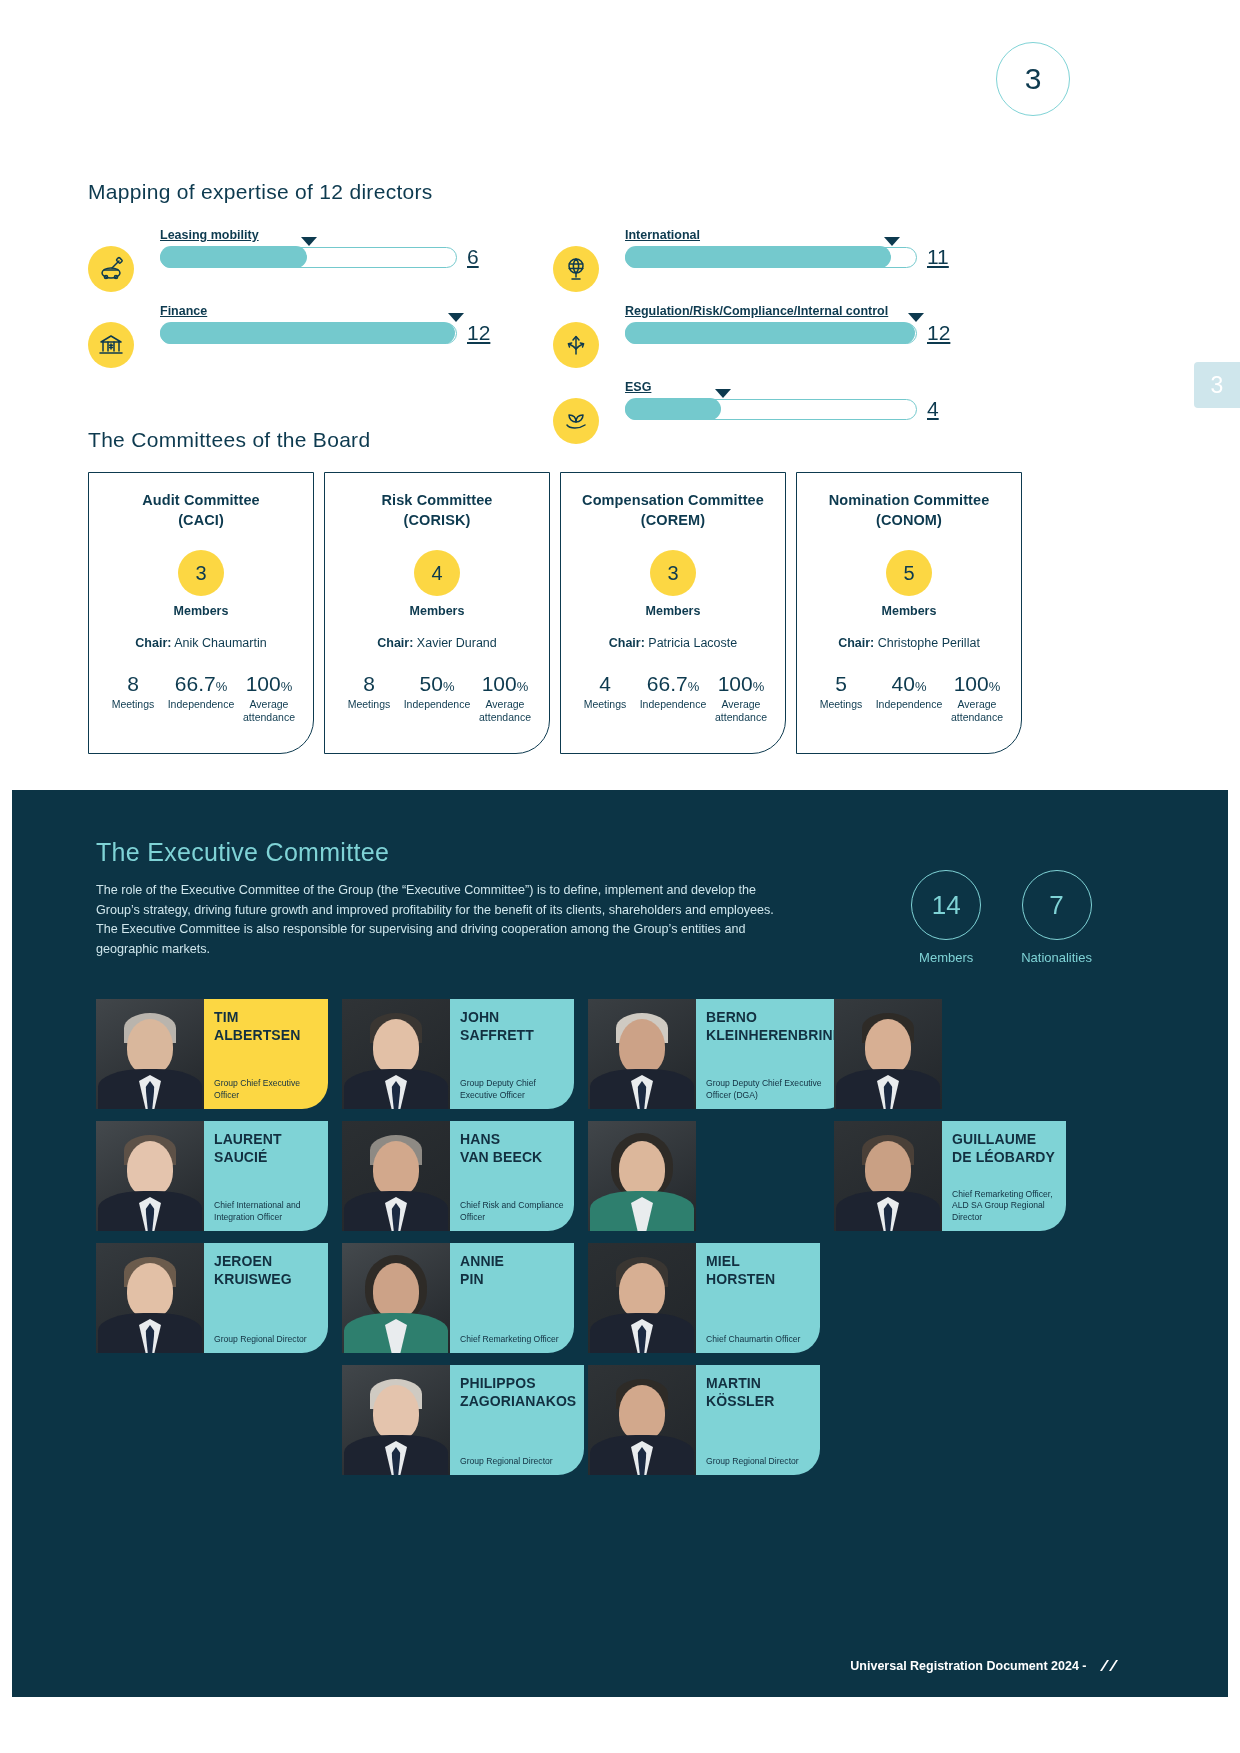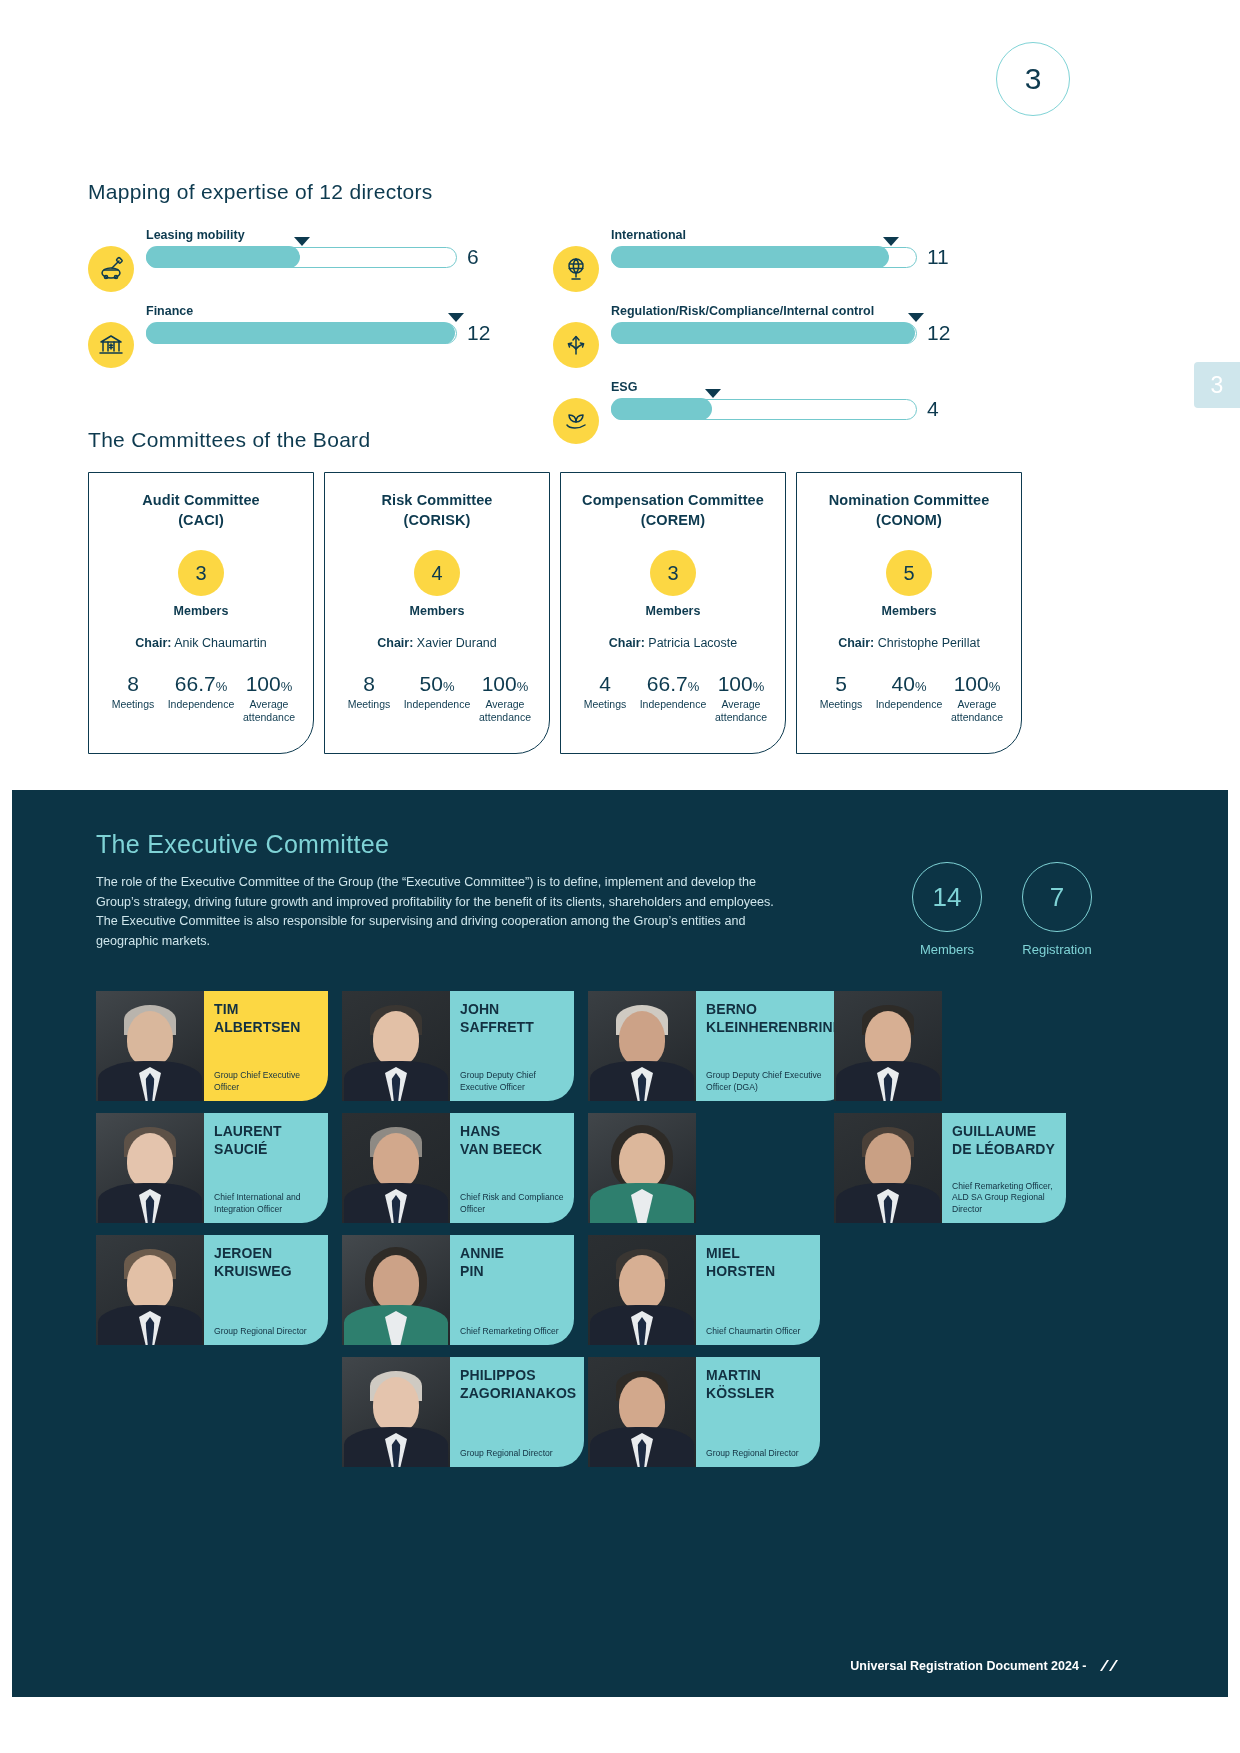--- a/index.html
+++ b/index.html
@@ -42,21 +42,21 @@
   }
 
   
   .mapping { position: absolute; left: 88px; top: 180px; width: 1000px; }
   .mapping-title { margin-bottom: 24px; }
   .map-cols { display: flex; gap: 60px; }
   .map-col { display: flex; flex-direction: column; gap: 12px; }
   .map-col.left { width: 405px; }
   .map-col.right { width: 400px; }
 
-  .bar-row { display: flex; align-items: flex-start; gap: 12px; }
+  .bar-row { display: flex; align-items: flex-start; gap: 26px; text-decoration: underline; }
   .bar-icon {
     width: 46px; height: 46px; flex: 0 0 46px;
     background: #fcd743;
     border-radius: 50%;
     margin-top: 18px;
     display: flex; align-items: center; justify-content: center;
   }
   .bar-body { flex: 1; }
   .bar-label {
     font-size: 12.5px; font-weight: 700; color: #0d3a4f;
@@ -121,21 +121,21 @@
   .stat-num .pct { font-size: 13px; }
   .stat-lbl { font-size: 10.5px; color: #0d3a4f; line-height: 1.25; margin-top: 3px; }
 
   
   .exec {
     position: absolute;
     left: 12px; top: 790px;
     width: 1216px; height: 907px;
     background: #0c3445;
   }
-  .exec-inner { position: absolute; left: 76px; top: 40px; width: 1064px; padding-left: 8px; }
+  .exec-inner { position: absolute; left: 76px; top: 48px; width: 1064px; padding-left: 8px; }
   .exec-title {
     font-size: 25px; font-weight: 400; color: #7fd3d6; letter-spacing: 0.3px;
   }
   .exec-head { display: flex; justify-content: space-between; align-items: flex-start; }
   .exec-desc {
     margin-top: 14px;
     width: 680px;
     font-size: 12.6px;
     line-height: 1.55;
     color: #cfe6ec;
@@ -439,21 +439,21 @@
         <h2 class="exec-title">The Executive Committee</h2>
         <p class="exec-desc">The role of the Executive Committee of the Group (the “Executive Committee”) is to define, implement and develop the Group’s strategy, driving future growth and improved profitability for the benefit of its clients, shareholders and employees. The Executive Committee is also responsible for supervising and driving cooperation among the Group’s entities and geographic markets.</p>
       </div>
       <div class="exec-kpis" id="exec-kpis">
   <div class="kpi">
     <div class="kpi-circle">14</div>
     <div class="kpi-label">Members</div>
   </div>
   <div class="kpi">
     <div class="kpi-circle">7</div>
-    <div class="kpi-label">Registration</div>
+    <div class="kpi-label">Nationalities</div>
   </div>
         </div>
     </div>
     <div class="people" id="people-grid">
         <div class="people-row">
     <div class="person ">
       <div class="person-photo">
   <div class="pp">
     <div class="bg" style="background:linear-gradient(150deg, #41464a, #22262a)"></div>
     <div class="hair" style="background:#b9b4ad; "></div>

